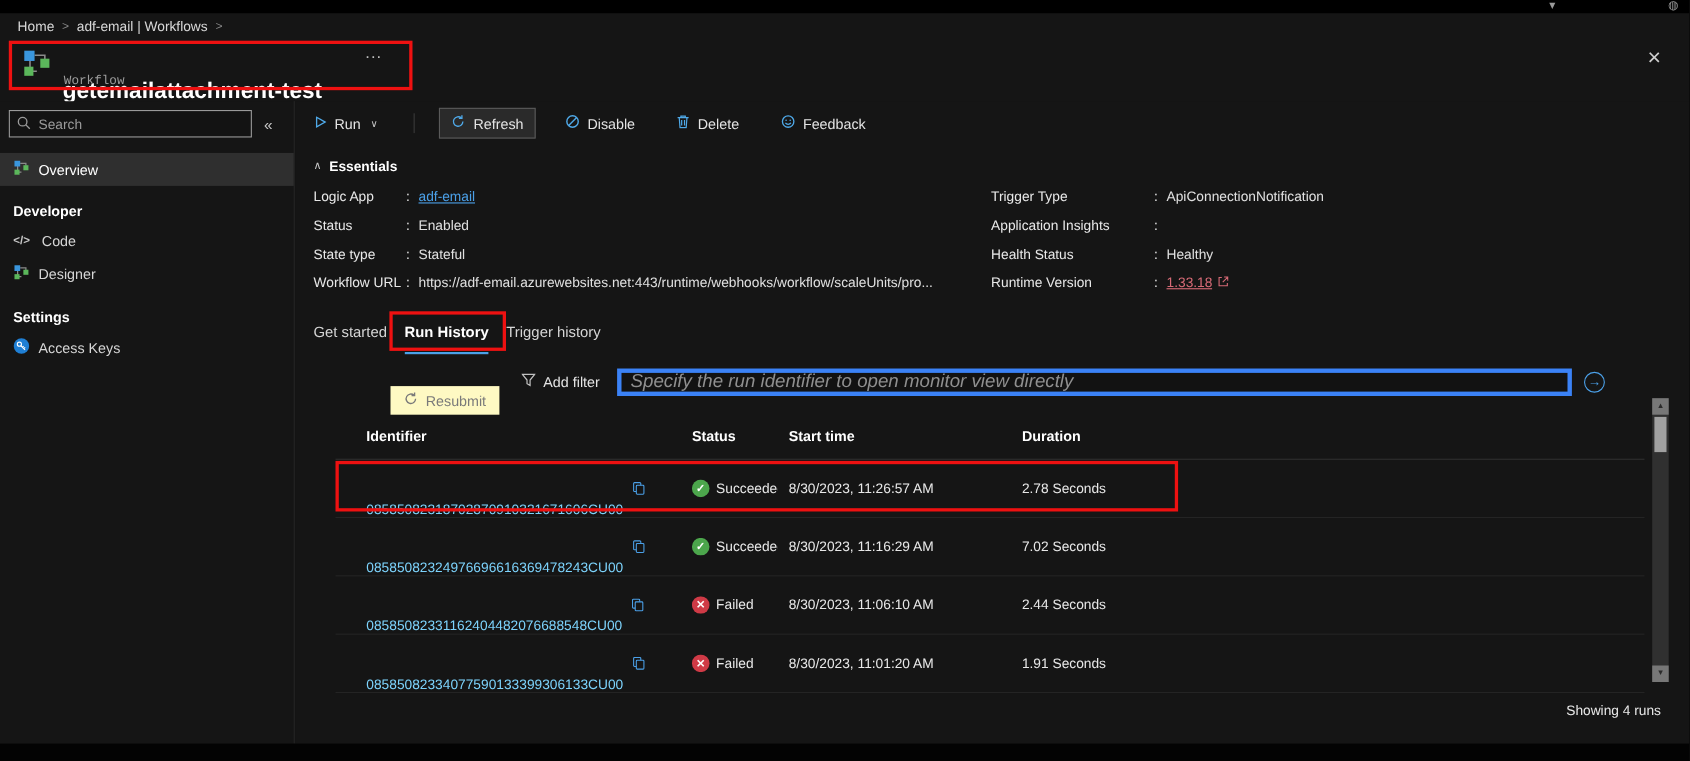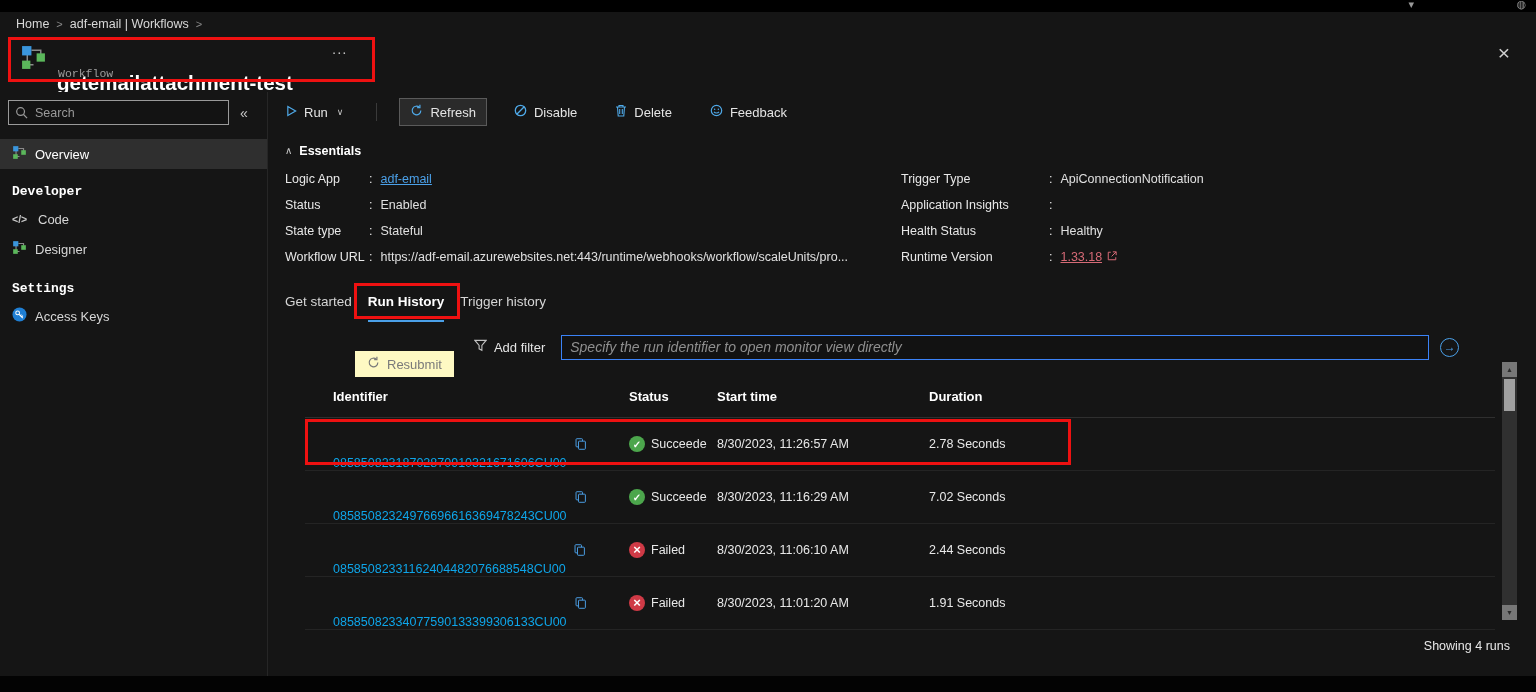--- a/index.html
+++ b/index.html
@@ -26,21 +26,21 @@
   
   .sidebar { position:absolute; top:92px; left:0; width:268px; bottom:16px; background:#151515; border-right:1px solid #262626; }
   .sidebar-search { position:relative; margin:8px 8px 0 8px; display:flex; align-items:center; }
   .search-box { position:relative; flex:1; }
   .search-box input { width:100%; height:25px; background:#131313; border:1px solid #9a9a9a; color:#dddddd; font-size:12.5px; padding:0 18px 0 26px; font-family:"Liberation Sans", sans-serif; }
   .search-box input::placeholder { color:#9a9a9a; }
   .search-glyph { position:absolute; left:7px; top:5px; }
   .collapse-btn { width:30px; text-align:center; color:#c8c8c8; font-size:14px; cursor:pointer; }
   .nav-item { display:flex; align-items:center; gap:8px; height:30px; padding-left:12px; font-size:13px; color:#d6d6d6; cursor:pointer; }
   .nav-item.selected { background:#2f2f2f; color:#fff; margin-top:14px; }
-  .nav-heading { padding-left:12px; margin-top:15px; height:20px; font-size:13px; font-weight:bold; color:#fff;font-family:Liberation Mono, monospace; }
+  .nav-heading { padding-left:12px; margin-top:15px; height:20px; font-size:13px; font-weight:bold; color:#fff; }
   .code-glyph { color:#c8c8c8; font-size:10.5px; font-weight:bold; width:18px; }
 
   
   .main { position:absolute; top:92px; left:269px; right:0; bottom:16px; background:#151515; }
 
   .toolbar { display:flex; align-items:center; height:40px; padding-left:6px; font-size:13px; color:#e4e4e4;gap:16px; }
   .tbtn { display:flex; align-items:center; gap:7px; padding:0 10px; height:28px; cursor:pointer; border:1px solid transparent; }
   .tbtn .chev { font-size:9px; color:#c8c8c8; margin-left:2px; }
   .tbtn.focused { background:#2a2a2a; border:1px solid #5a5a5a; }
   .tb-divider { width:1px; height:18px; background:#3a3a3a; margin:0 6px; }
@@ -60,33 +60,33 @@
   .ess-value.link-pink { color:#d66a76; text-decoration:underline; cursor:pointer; }
   .ext-icon { margin-left:5px; }
 
   .tabs { display:flex; gap:16px; padding:12px 0 0 16px; height:40px; font-size:13.5px; }
   .tab { position:relative; color:#d6d6d6; cursor:pointer; padding-bottom:7px; }
   .tab.active { color:#fff; font-weight:bold; border-bottom:2px solid #4ba0e8; }
 
   .filter-row { display:flex; align-items:center; margin:12px 0 0 86px; height:26px; font-size:13px; }
   .resubmit-btn { display:flex; align-items:center; gap:7px; height:26px; padding:0 12px; background:#fef9c3; color:#7a7a7a; cursor:default;margin-top:34px; }
   .addfilter-btn { display:flex; align-items:center; gap:7px; height:26px; padding:0 10px; margin-left:10px; color:#e4e4e4; cursor:pointer; }
-  .runid-input { width:868px; height:25px; margin-left:6px; background:#121212; border:1px solid #3b82f6; color:#dddddd; font-size:14px; padding:0 8px; font-family:"Liberation Sans", sans-serif; }
+  .runid-input { width:868px; height:25px; margin-left:6px; background:#121212; border:4px solid #3b82f6; color:#dddddd; font-size:17px; padding:0 8px; font-family:"Liberation Sans", sans-serif; }
   .runid-input::placeholder { color:#8f8f8f; font-style:italic; }
   .go-btn { width:19px; height:19px; margin-left:11px; border:1px solid #4ba0e8; border-radius:50%; color:#4ba0e8; font-size:12px; line-height:17px; text-align:center; cursor:pointer; }
 
   .table { position:relative; margin:16px 41px 0 36px; }
   .t-head { display:flex; align-items:center; height:42px; border-bottom:1px solid #2f2f2f; font-size:13px; font-weight:bold; color:#fff; }
   .col-id { width:324px; padding-left:28px; }
   .col-status { width:88px; }
   .col-start { width:212px; }
   .col-dur { flex:1; }
   .t-row { position:relative; display:flex; align-items:center; height:53px; border-bottom:1px solid #242424; font-size:12.5px; }
   .id-cell { display:flex; align-items:center; gap:7px; }
-  .id-link { color:#0ea5e9; cursor:pointer; text-decoration:none;margin-top:38px; }
+  .id-link { color:#7dd3fc; cursor:pointer; text-decoration:none;margin-top:38px; }
   .copy-icon { cursor:pointer; display:inline-flex; }
   .status-cell { display:flex; align-items:center; gap:6px; overflow:hidden; white-space:nowrap; }
   .status-icon { flex:0 0 16px; width:16px; height:16px; border-radius:50%; color:#fff; font-size:10px; font-weight:bold; display:inline-flex; align-items:center; justify-content:center; }
   .status-icon.ok { background:#4ca64c; }
   .status-icon.fail { background:#cf3a46; }
   .status-icon.ok::after { content:"✓"; }
   .status-icon.fail::after { content:"×"; font-size:13px; margin-top:-1px; }
   .status-label { max-width:56px; overflow:hidden; display:inline-block; white-space:nowrap; color:#e8e8e8; }
   .t-footer { text-align:right; padding-top:9px; margin-right:-15px; font-size:12.5px; color:#e8e8e8; }
 

